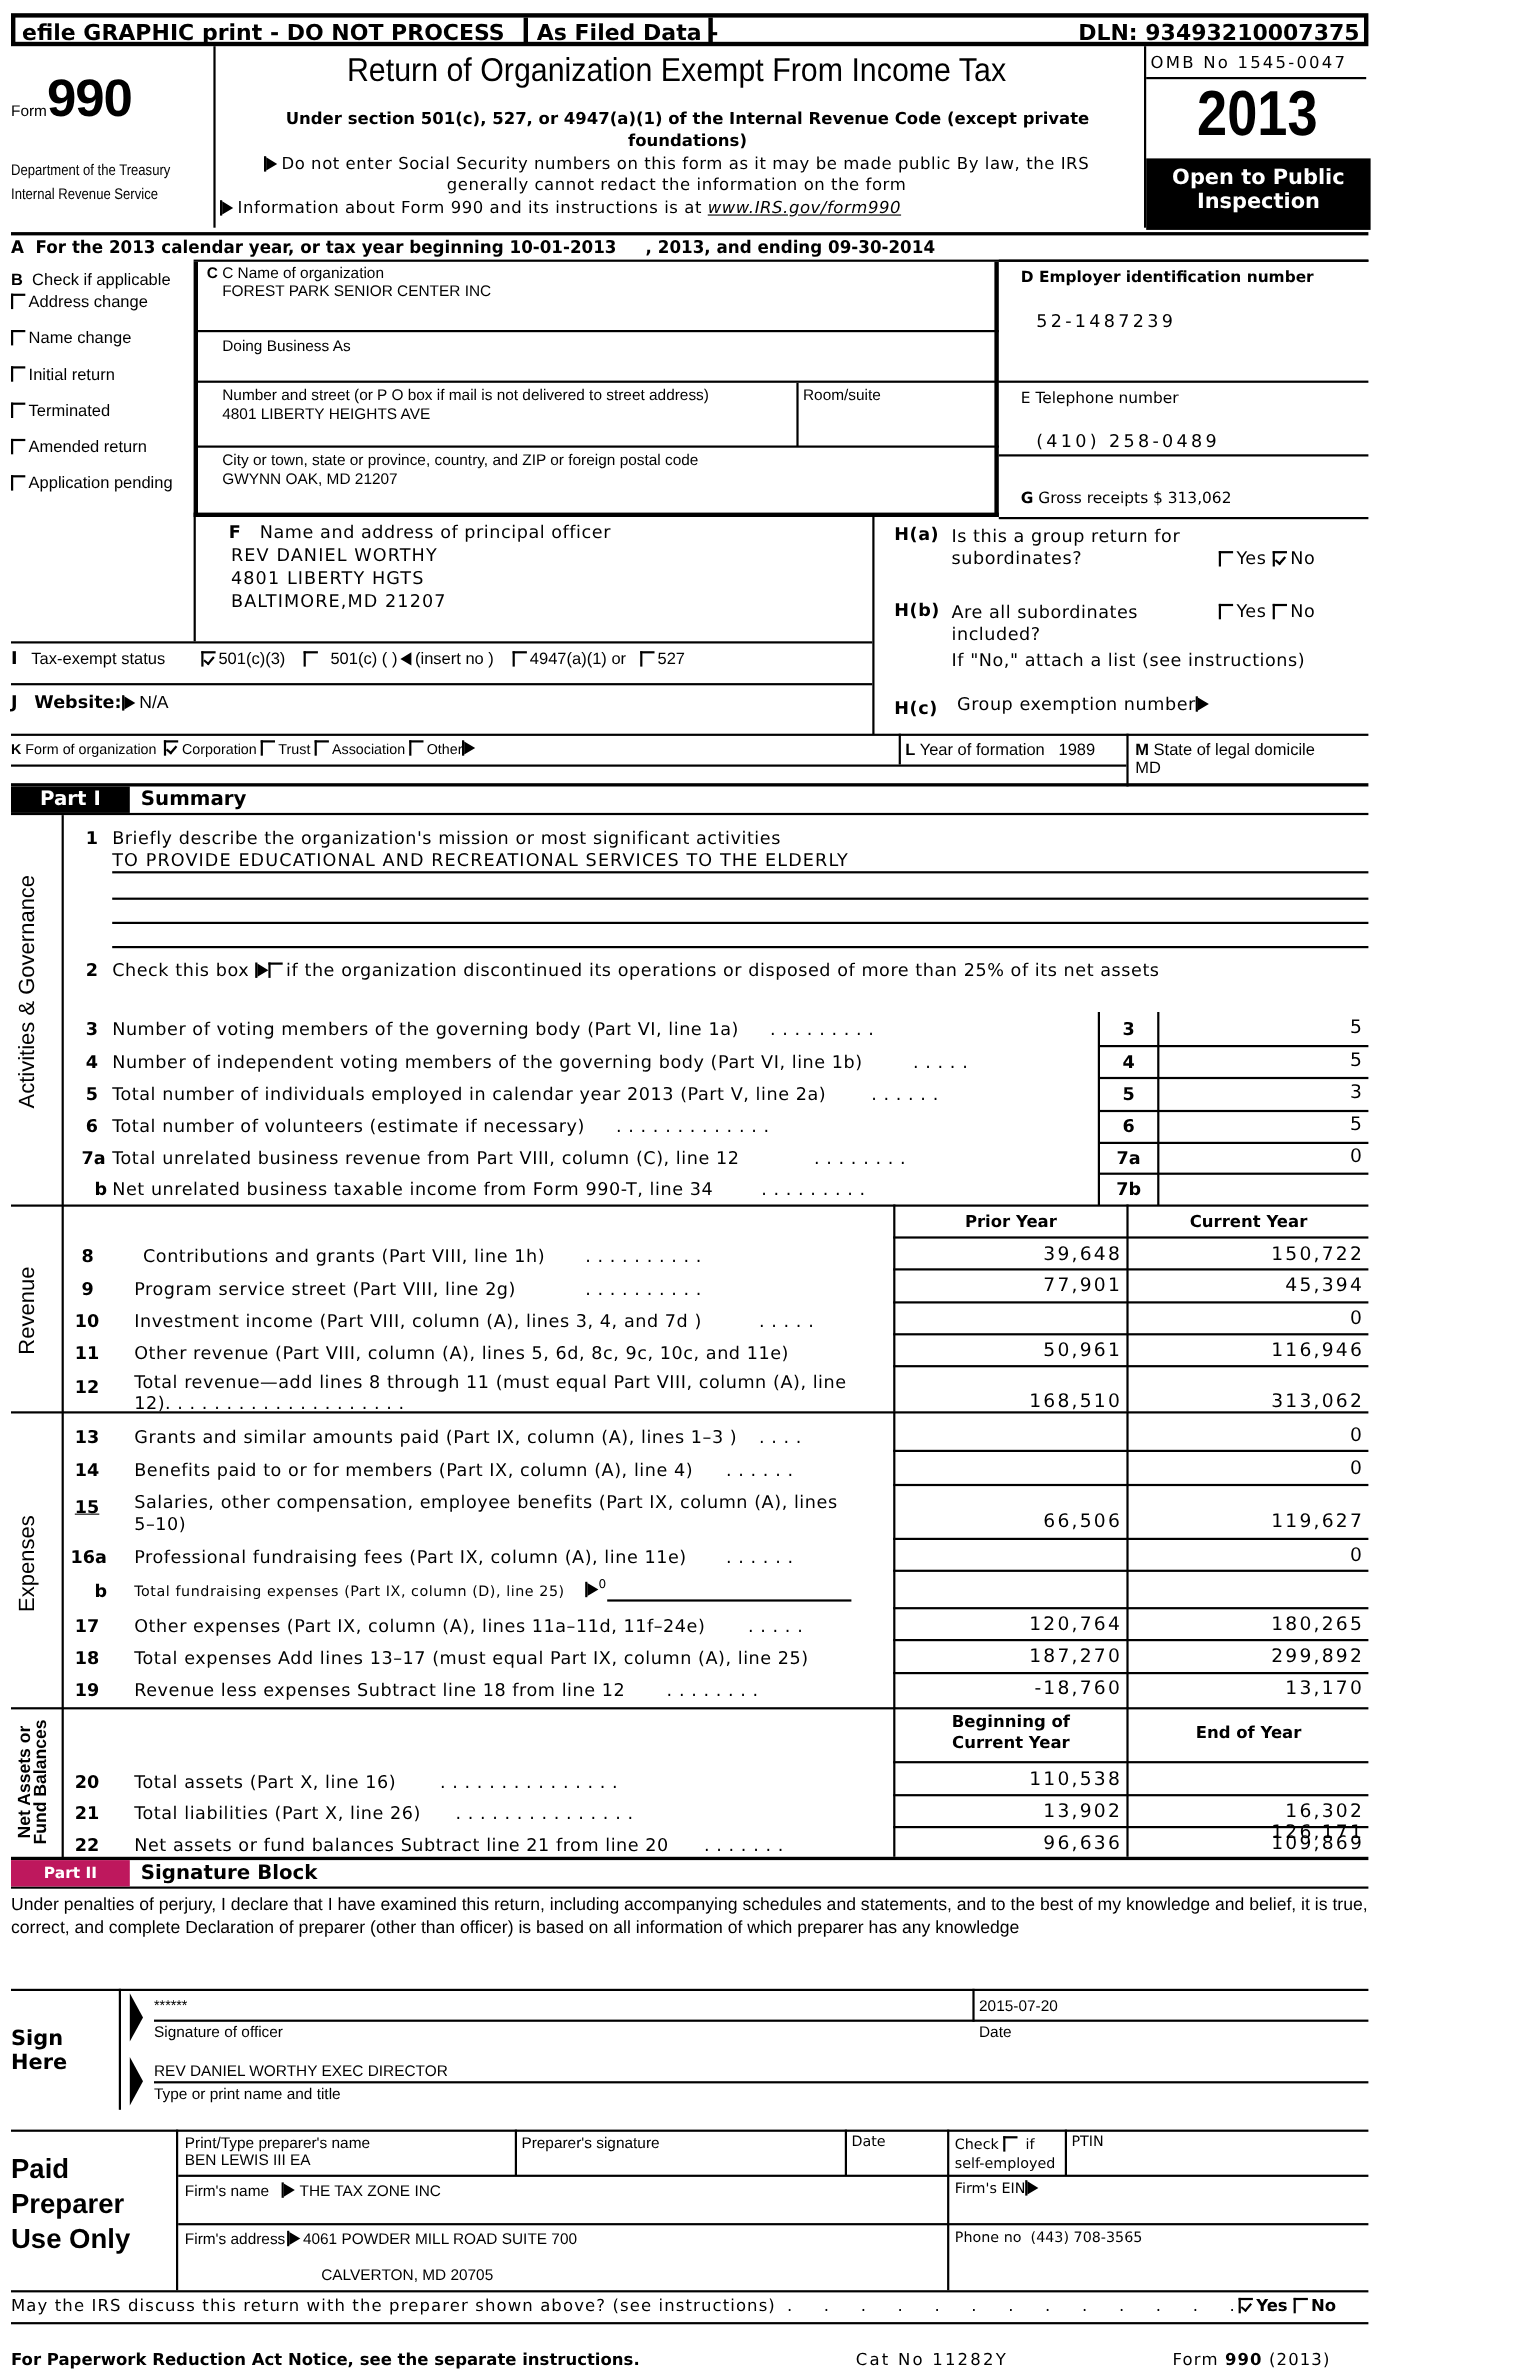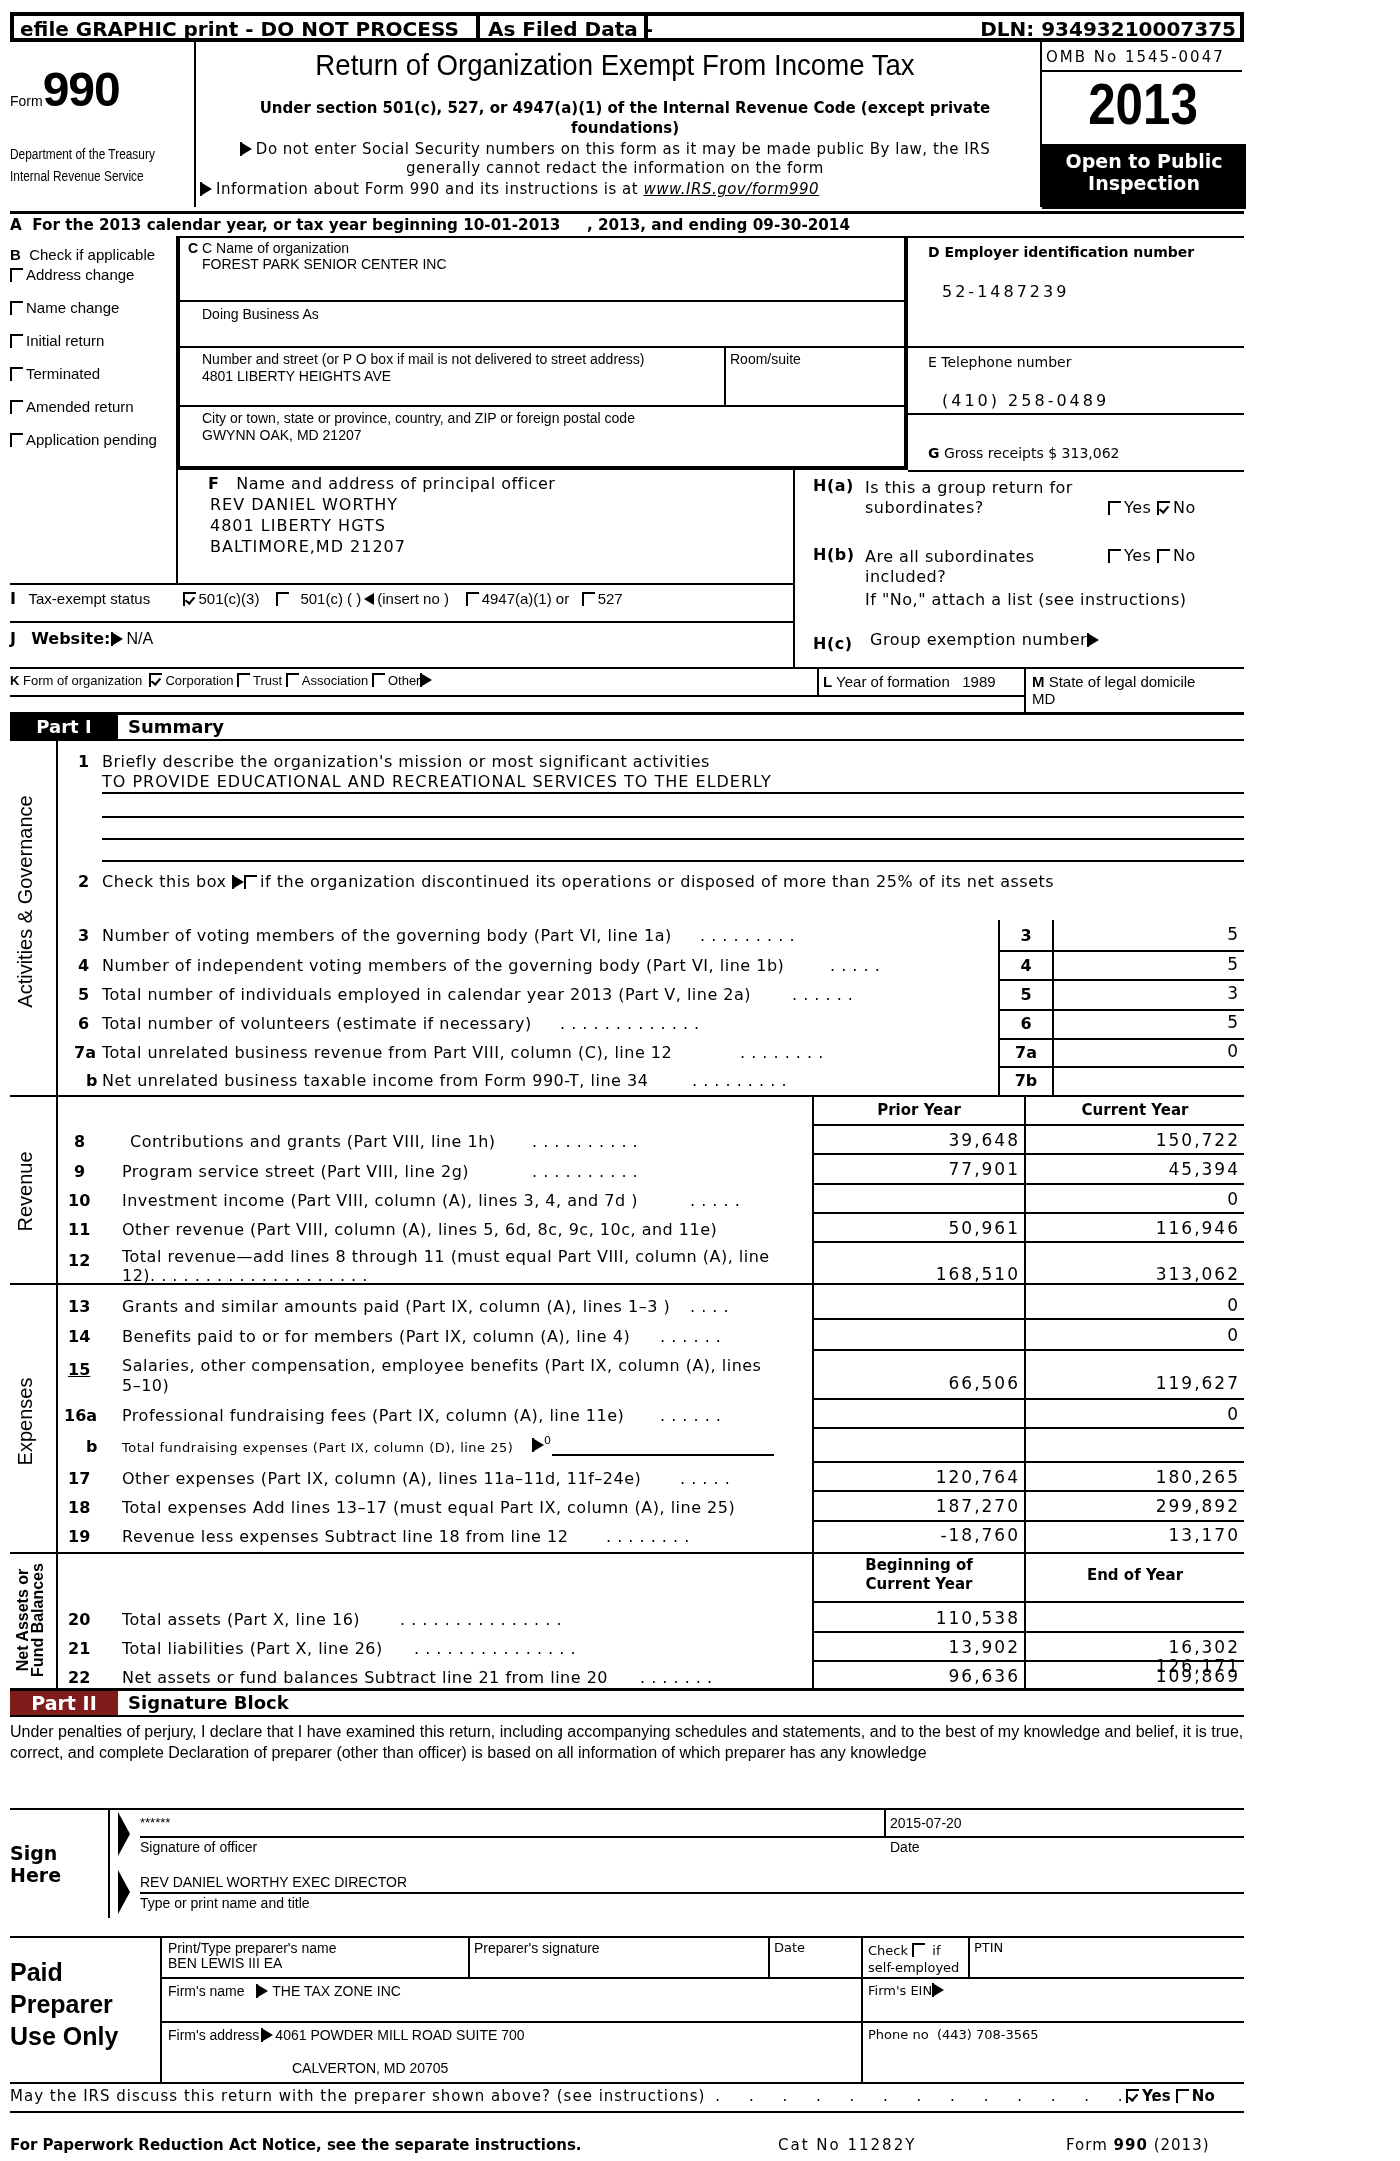--- a/index.html
+++ b/index.html
@@ -377,21 +377,21 @@
 <div>
   <div class="lnum" style="left:68px;top:1668px;">22</div>
   <div class="ltext" style="left:122px;top:1668px;">Net assets or fund balances  Subtract line 21 from line 20</div>
   <div class="ltext dots" style="left:640px;top:1668px;">. . . . . . .</div>
   <div class="cell num" style="left:814px;top:1666px;width:206px;">96,636</div>
   <div class="cell num" style="left:1026px;top:1666px;width:214px;">109,869</div>
 </div>
 <div class="hl" style="left:10px;top:1688px;width:1234px;height:3px;"></div>
 
 <div class="abs" style="left:10px;top:1691px;width:1234px;height:26px;border-bottom:2px solid #000;box-sizing:border-box;">
-  <div class="abs dv b" style="left:0;top:0;width:108px;height:24px;background:#7f1d1d;color:#fff;text-align:center;font-size:19px;line-height:24px;">Part II</div>
+  <div class="abs dv b" style="left:0;top:0;width:108px;height:24px;background:#be185d;color:#fff;text-align:center;font-size:14px;line-height:24px;">Part II</div>
   <div class="abs dv b" style="left:118px;top:0;font-size:18px;line-height:24px;">Signature Block</div>
 </div>
 <div class="abs sans" style="left:10px;top:1721px;width:1234px;font-size:16px;line-height:21px;">Under penalties of perjury, I declare that I have examined this return, including accompanying schedules and statements, and to the best of my knowledge and belief, it is true, correct, and complete  Declaration of preparer (other than officer) is based on all information of which preparer has any knowledge</div>
 
 <div class="hl" style="left:10px;top:1808px;width:1234px;height:2px;"></div>
 <div class="abs dv b" style="left:10px;top:1842px;width:90px;font-size:19px;line-height:22px;">Sign Here</div>
 <div class="hl" style="left:108px;top:1808px;width:2px;height:110px;"></div>
 <div class="abs" style="left:118px;top:1812px;width:0;height:0;border-top:22px solid transparent;border-bottom:22px solid transparent;border-left:12px solid #000;"></div>
 <div class="abs" style="left:118px;top:1870px;width:0;height:0;border-top:22px solid transparent;border-bottom:22px solid transparent;border-left:12px solid #000;"></div>
 <div class="abs sans" style="left:140px;top:1815px;font-size:13px;">******</div>

